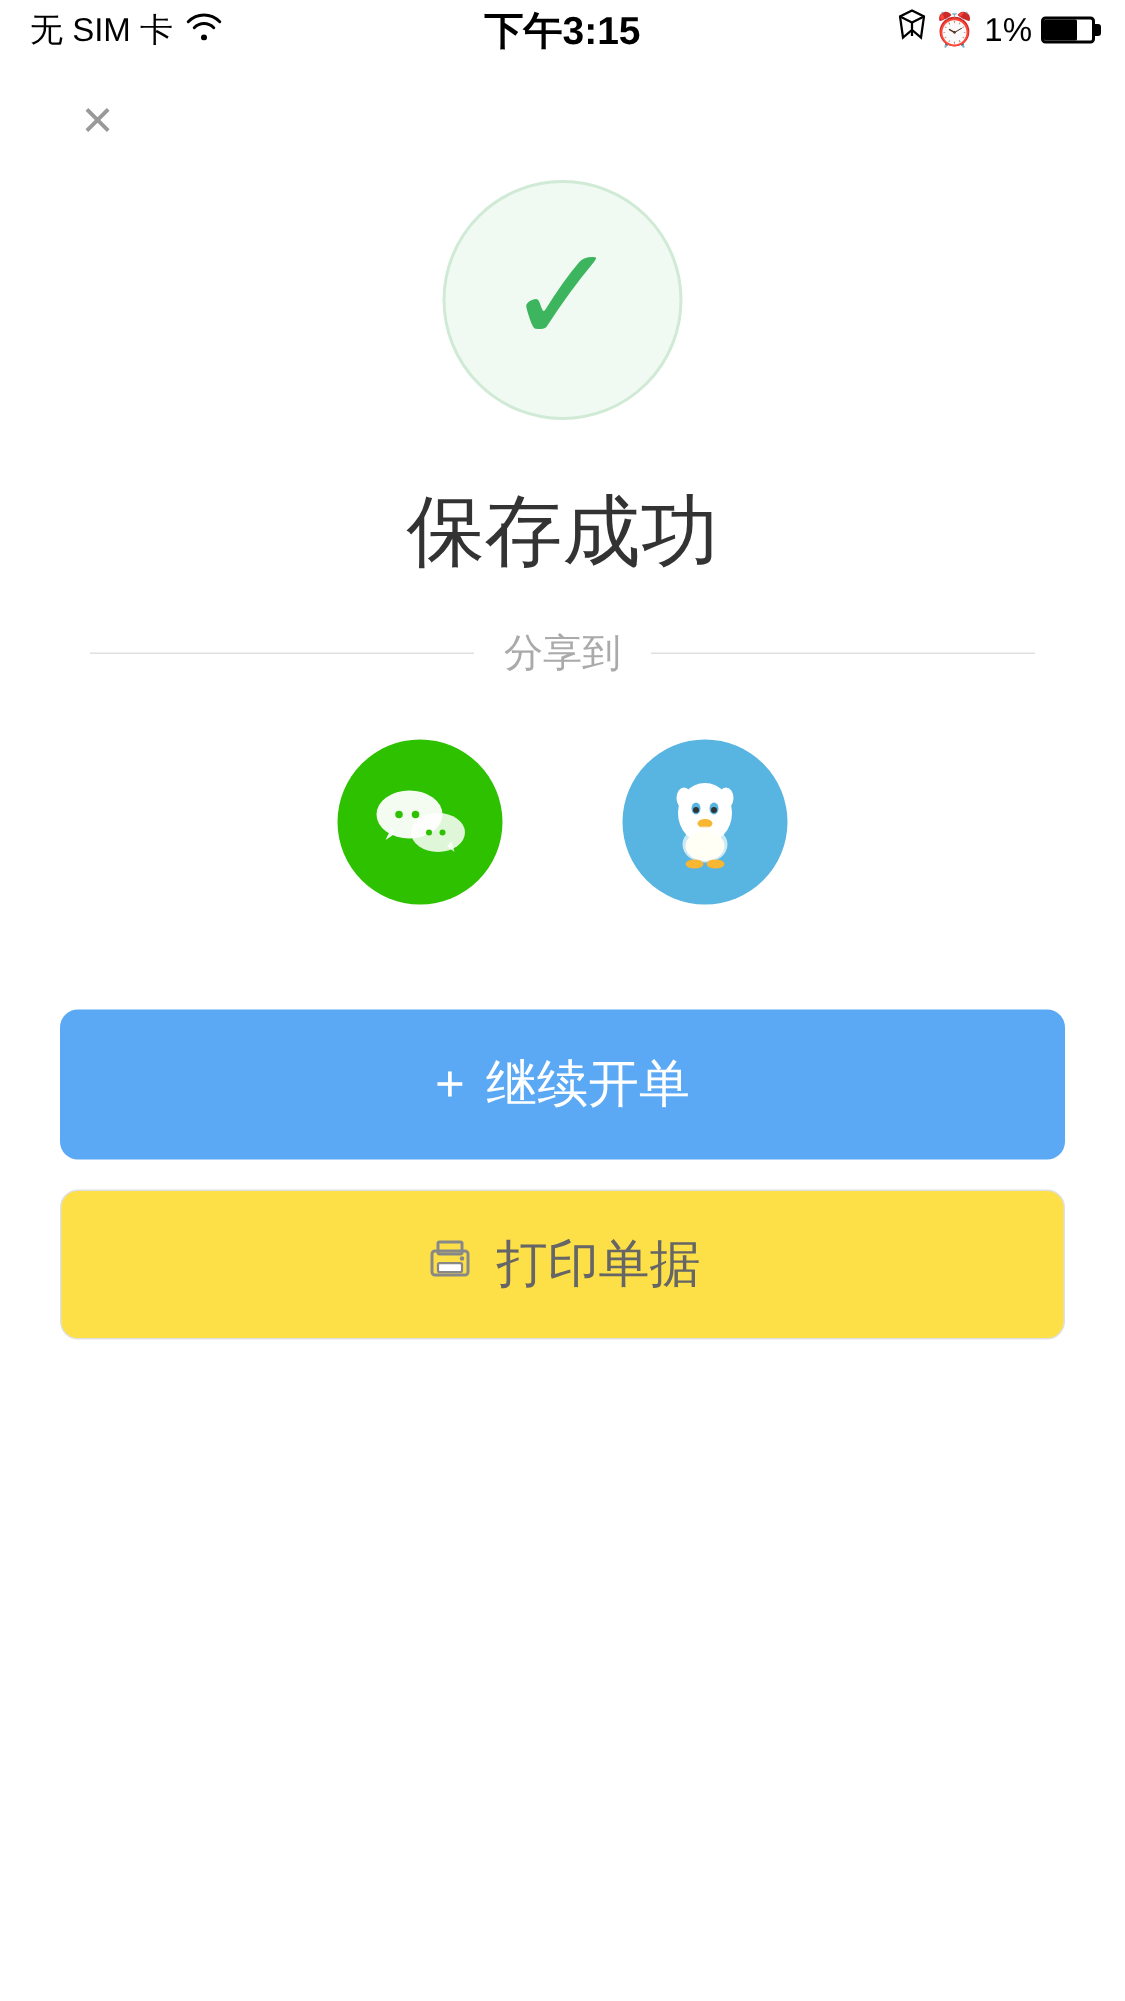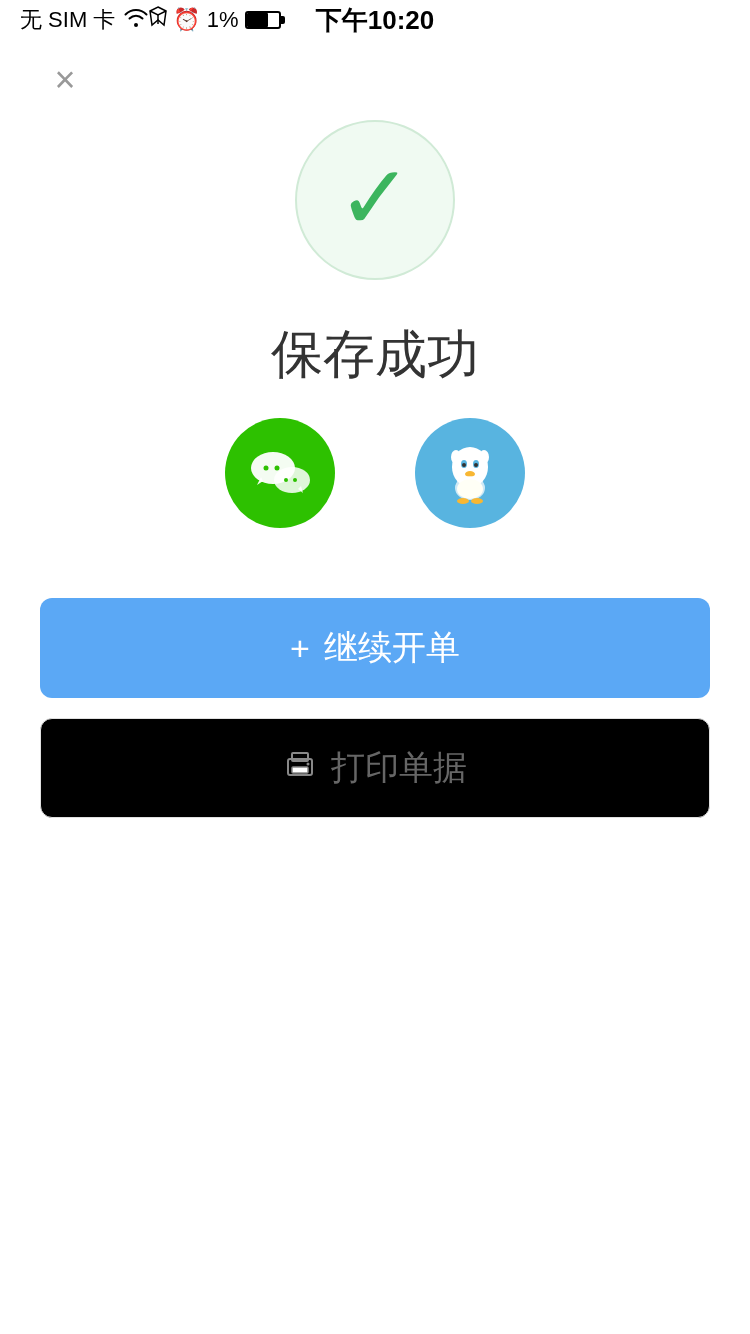--- a/index.html
+++ b/index.html
@@ -18,21 +18,21 @@
       overflow-x: hidden;
     }
 
     
     .status-bar {
       width: 100%;
       height: 40px;
       background: #ffffff;
       display: flex;
       align-items: center;
-      justify-content: flex-start;
+      justify-content: space-between;
       padding: 16px 20px;
       font-size: 24px;
       color: #000;
     }
 
     .status-left {
       display: flex;
       align-items: center;
       gap: 8px;
       font-size: 22px;
@@ -216,21 +216,21 @@
       align-items: center;
       justify-content: center;
       gap: 14px;
       cursor: pointer;
     }
 
     .btn-secondary {
       width: 100%;
       height: 100px;
       border-radius: 12px;
-      background: #000000;
+      background: #fde047;
       border: 1px solid #e0e0e0;
       color: #666;
       font-size: 34px;
       display: flex;
       align-items: center;
       justify-content: center;
       gap: 14px;
       cursor: pointer;
     }
 
@@ -245,21 +245,21 @@
   <div class="status-left">
     <span>无 SIM 卡</span>
     <span>
       <svg width="26" height="20" viewBox="0 0 26 20" fill="none">
         <path d="M13 16a2 2 0 1 1 0 4 2 2 0 0 1 0-4z" fill="#000"></path>
         <path d="M6.5 11.5C8.3 9.7 10.5 8.7 13 8.7s4.7 1 6.5 2.8" stroke="#000" stroke-width="2" fill="none" stroke-linecap="round"></path>
         <path d="M2.5 7.5C5.5 4.5 9 3 13 3s7.5 1.5 10.5 4.5" stroke="#000" stroke-width="2" fill="none" stroke-linecap="round"></path>
       </svg>
     </span>
   </div>
-  <div class="status-center">下午10:20</div>
+  <div class="status-center">下午3:15</div>
   <div class="status-right">
     <span>
       <svg width="18" height="22" viewBox="0 0 18 22" fill="none">
         <path d="M9 1l8 4-2 14-6-5-6 5L1 5z" stroke="#000" stroke-width="1.5" fill="none"></path>
         <path d="M1 5l8 4 8-4" stroke="#000" stroke-width="1.5"></path>
         <path d="M9 9v9" stroke="#000" stroke-width="1.5"></path>
       </svg>
     </span>
     <span>⏰</span>
     <span>1%</span>
@@ -274,20 +274,25 @@
 </div>
 
 <div class="main-content">
 
   <div class="success-circle">
     <span class="checkmark">✓</span>
   </div>
 
   <div class="success-title">保存成功</div>
 
+  <div class="share-divider">
+    <div class="divider-line"></div>
+    <span class="share-text">分享到</span>
+    <div class="divider-line"></div>
+  </div>
 
   <div class="share-icons">
     <div class="share-icon-btn wechat-icon">
       <svg class="wechat-svg" viewBox="0 0 65 55" fill="none">
 
         <ellipse cx="25" cy="22" rx="22" ry="16" fill="white" opacity="0.95"></ellipse>
         <ellipse cx="44" cy="34" rx="18" ry="13" fill="white" opacity="0.85"></ellipse>
 
         <circle cx="18" cy="22" r="2.5" fill="#2dc100"></circle>
         <circle cx="29" cy="22" r="2.5" fill="#2dc100"></circle>

